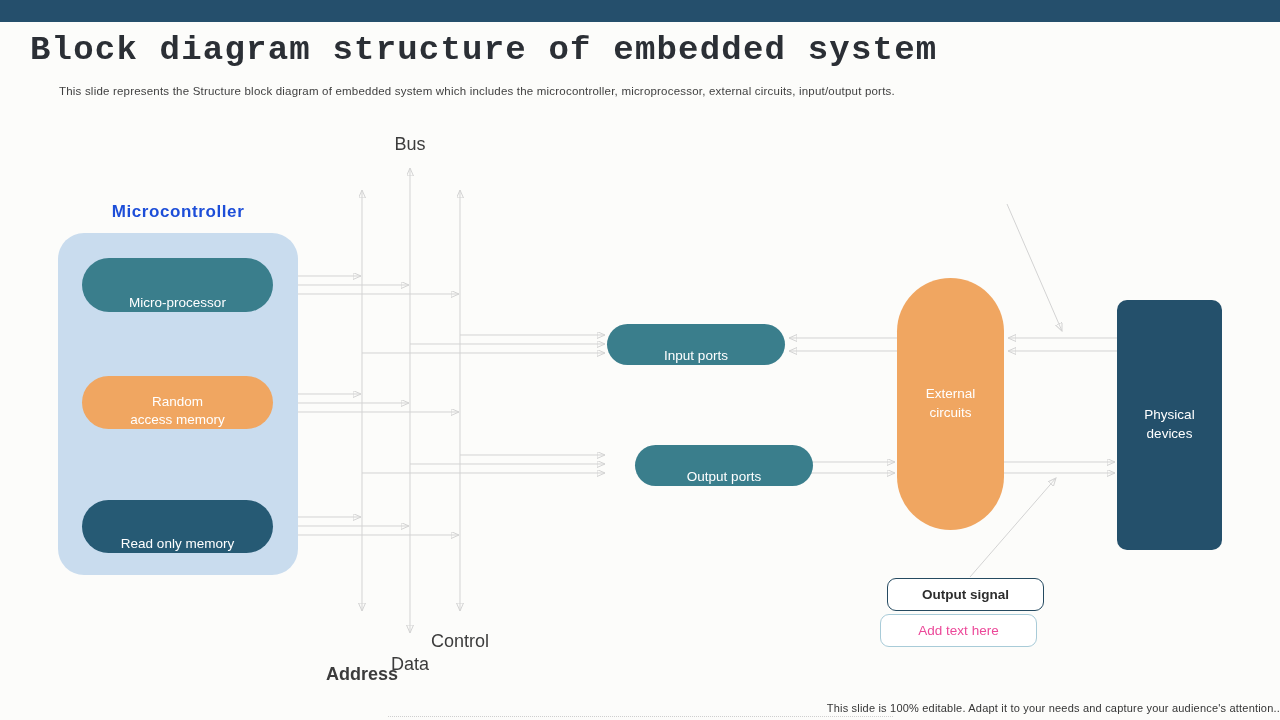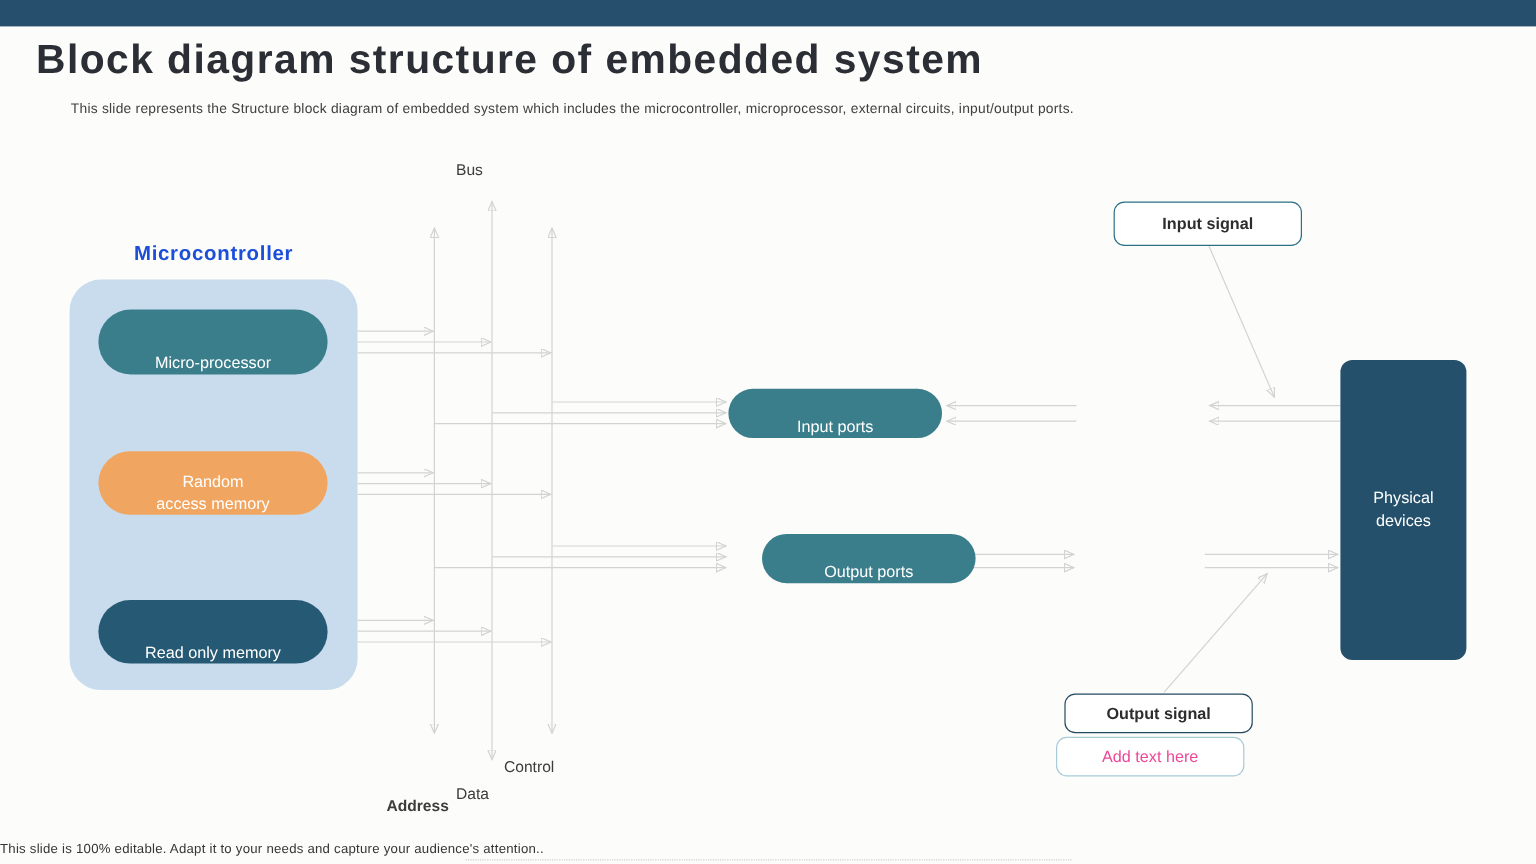--- a/index.html
+++ b/index.html
@@ -3,28 +3,28 @@
 <meta charset="utf-8">
 <style>
   html,body{margin:0;padding:0;background:#e8e8e8;}
   .slide{
     position:relative;width:1280px;height:720px;background:#fcfcfa;overflow:hidden;
     font-family:"Liberation Sans", sans-serif;
   }
   .topbar{position:absolute;left:0;top:0;width:1280px;height:22px;background:var(--topbar,#254f6c);}
   .title{
     position:absolute;left:30px;top:31px;width:960px;
-    font-size:34px;font-weight:bold;letter-spacing:1.2px;color:var(--title,#2b2f35);
+    font-size:34px;font-weight:bold;letter-spacing:1.2px;color:var(--title,#2b2f35);font-family:Liberation Mono, monospace;
   }
   .subtitle{
     position:absolute;left:31px;top:85px;width:980px;
     font-size:11.5px;color:#3f3f3f;letter-spacing:0.2px;margin-left:28px;
   }
   .diagram-label{
-    position:absolute;font-size:13px;color:#3c3c3c;
+    position:absolute;font-size:18px;color:#3c3c3c;text-align:center;
   }
   .mc-heading{
     position:absolute;left:58px;top:202px;width:240px;text-align:center;
     font-size:17px;font-weight:bold;color:#1d4ed8;letter-spacing:0.6px;
   }
   .mc-container{
     position:absolute;left:58px;top:233px;width:240px;height:342px;
     background:var(--container,#c9dcee);border-radius:26px;
   }
   .pill{
@@ -50,21 +50,21 @@
   }
   .signal-box{
     position:absolute;background:#ffffff;border-radius:9px;
     display:flex;align-items:center;justify-content:center;text-align:center;
     font-size:13.5px;
   }
   .box-insignal{left:928px;top:168px;width:155px;height:35px;border:1.4px solid var(--border-dark,#2c7086);font-weight:bold;color:#2d2d2d;}
   .box-outsignal{left:887px;top:578px;width:155px;height:31px;border:1.6px solid #254a60;font-weight:bold;color:#2d2d2d;}
   .box-addtext{left:880px;top:614px;width:155px;height:31px;border:1.4px solid var(--border-light,#a8cbd8);color:#ec4899;}
   .footer-note{
-    position:absolute;left:0;top:702px;width:1280px;text-align:left;
+    position:absolute;left:0;top:702px;width:1280px;text-align:right;
     font-size:11px;color:#353535;letter-spacing:0.2px;
   }
   .footer-line{
     position:absolute;left:388px;top:716px;width:505px;height:0;
     border-top:1px dotted #cfcfcf;
   }
   .connectors{position:absolute;left:0;top:0;pointer-events:none;}
   .connectors line, .connectors path{stroke:var(--line,#d3d3d3);stroke-width:1;fill:none;}
 </style>
 </head>
@@ -149,31 +149,34 @@
     </span>
   </div>
 
   <div class="pill pill-inport">
     <span>Input ports</span>
   </div>
   <div class="pill pill-outport">
     <span>Output ports</span>
   </div>
 
+  <div class="capsule-ec">
+    <span>
+      <span>External</span><br>
+      <span>circuits</span>
+    </span>
+  </div>
 
   <div class="box-pd">
     <span>
       <span>Physical</span><br>
       <span>devices</span>
     </span>
   </div>
 
-  <div class="signal-box box-insignal">
-    <span>Input signal</span>
-  </div>
   <div class="signal-box box-outsignal">
     <span>Output signal</span>
   </div>
   <div class="signal-box box-addtext">
     <span>Add text here</span>
   </div>
 
   <div class="footer-note">This slide is 100% editable. Adapt it to your needs and capture your audience's attention..</div>
   <div class="footer-line"></div>
 

